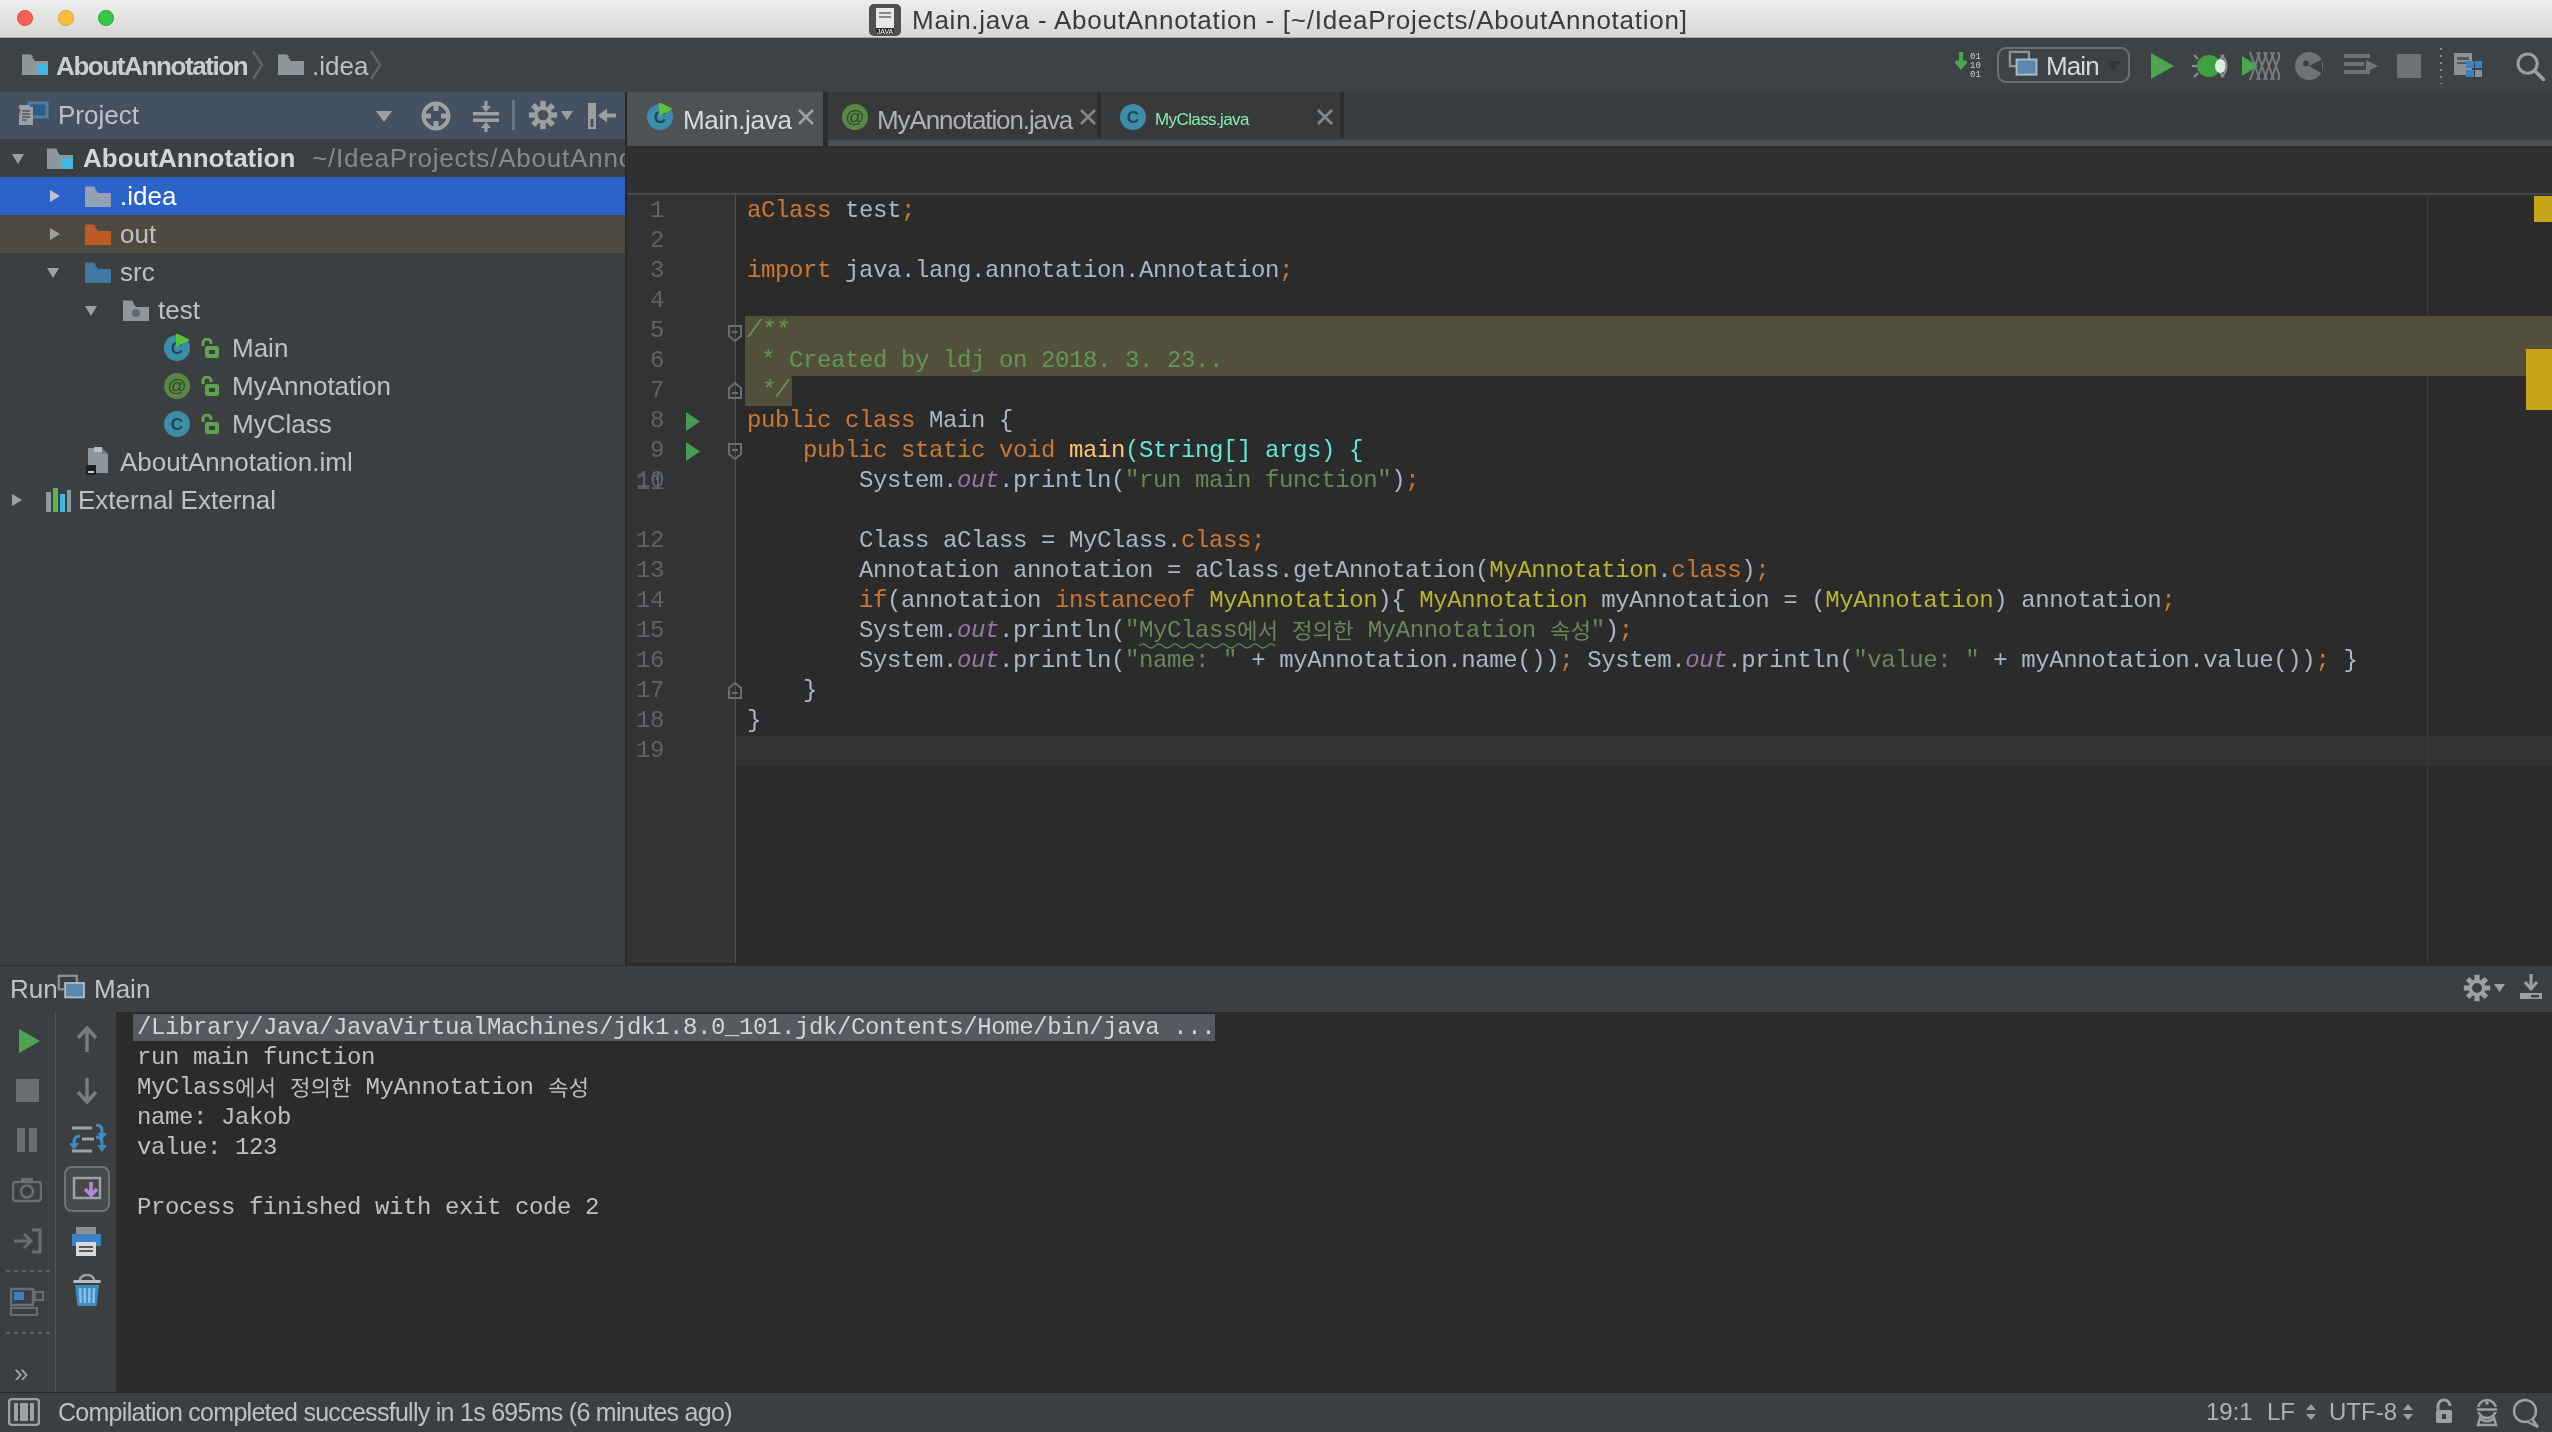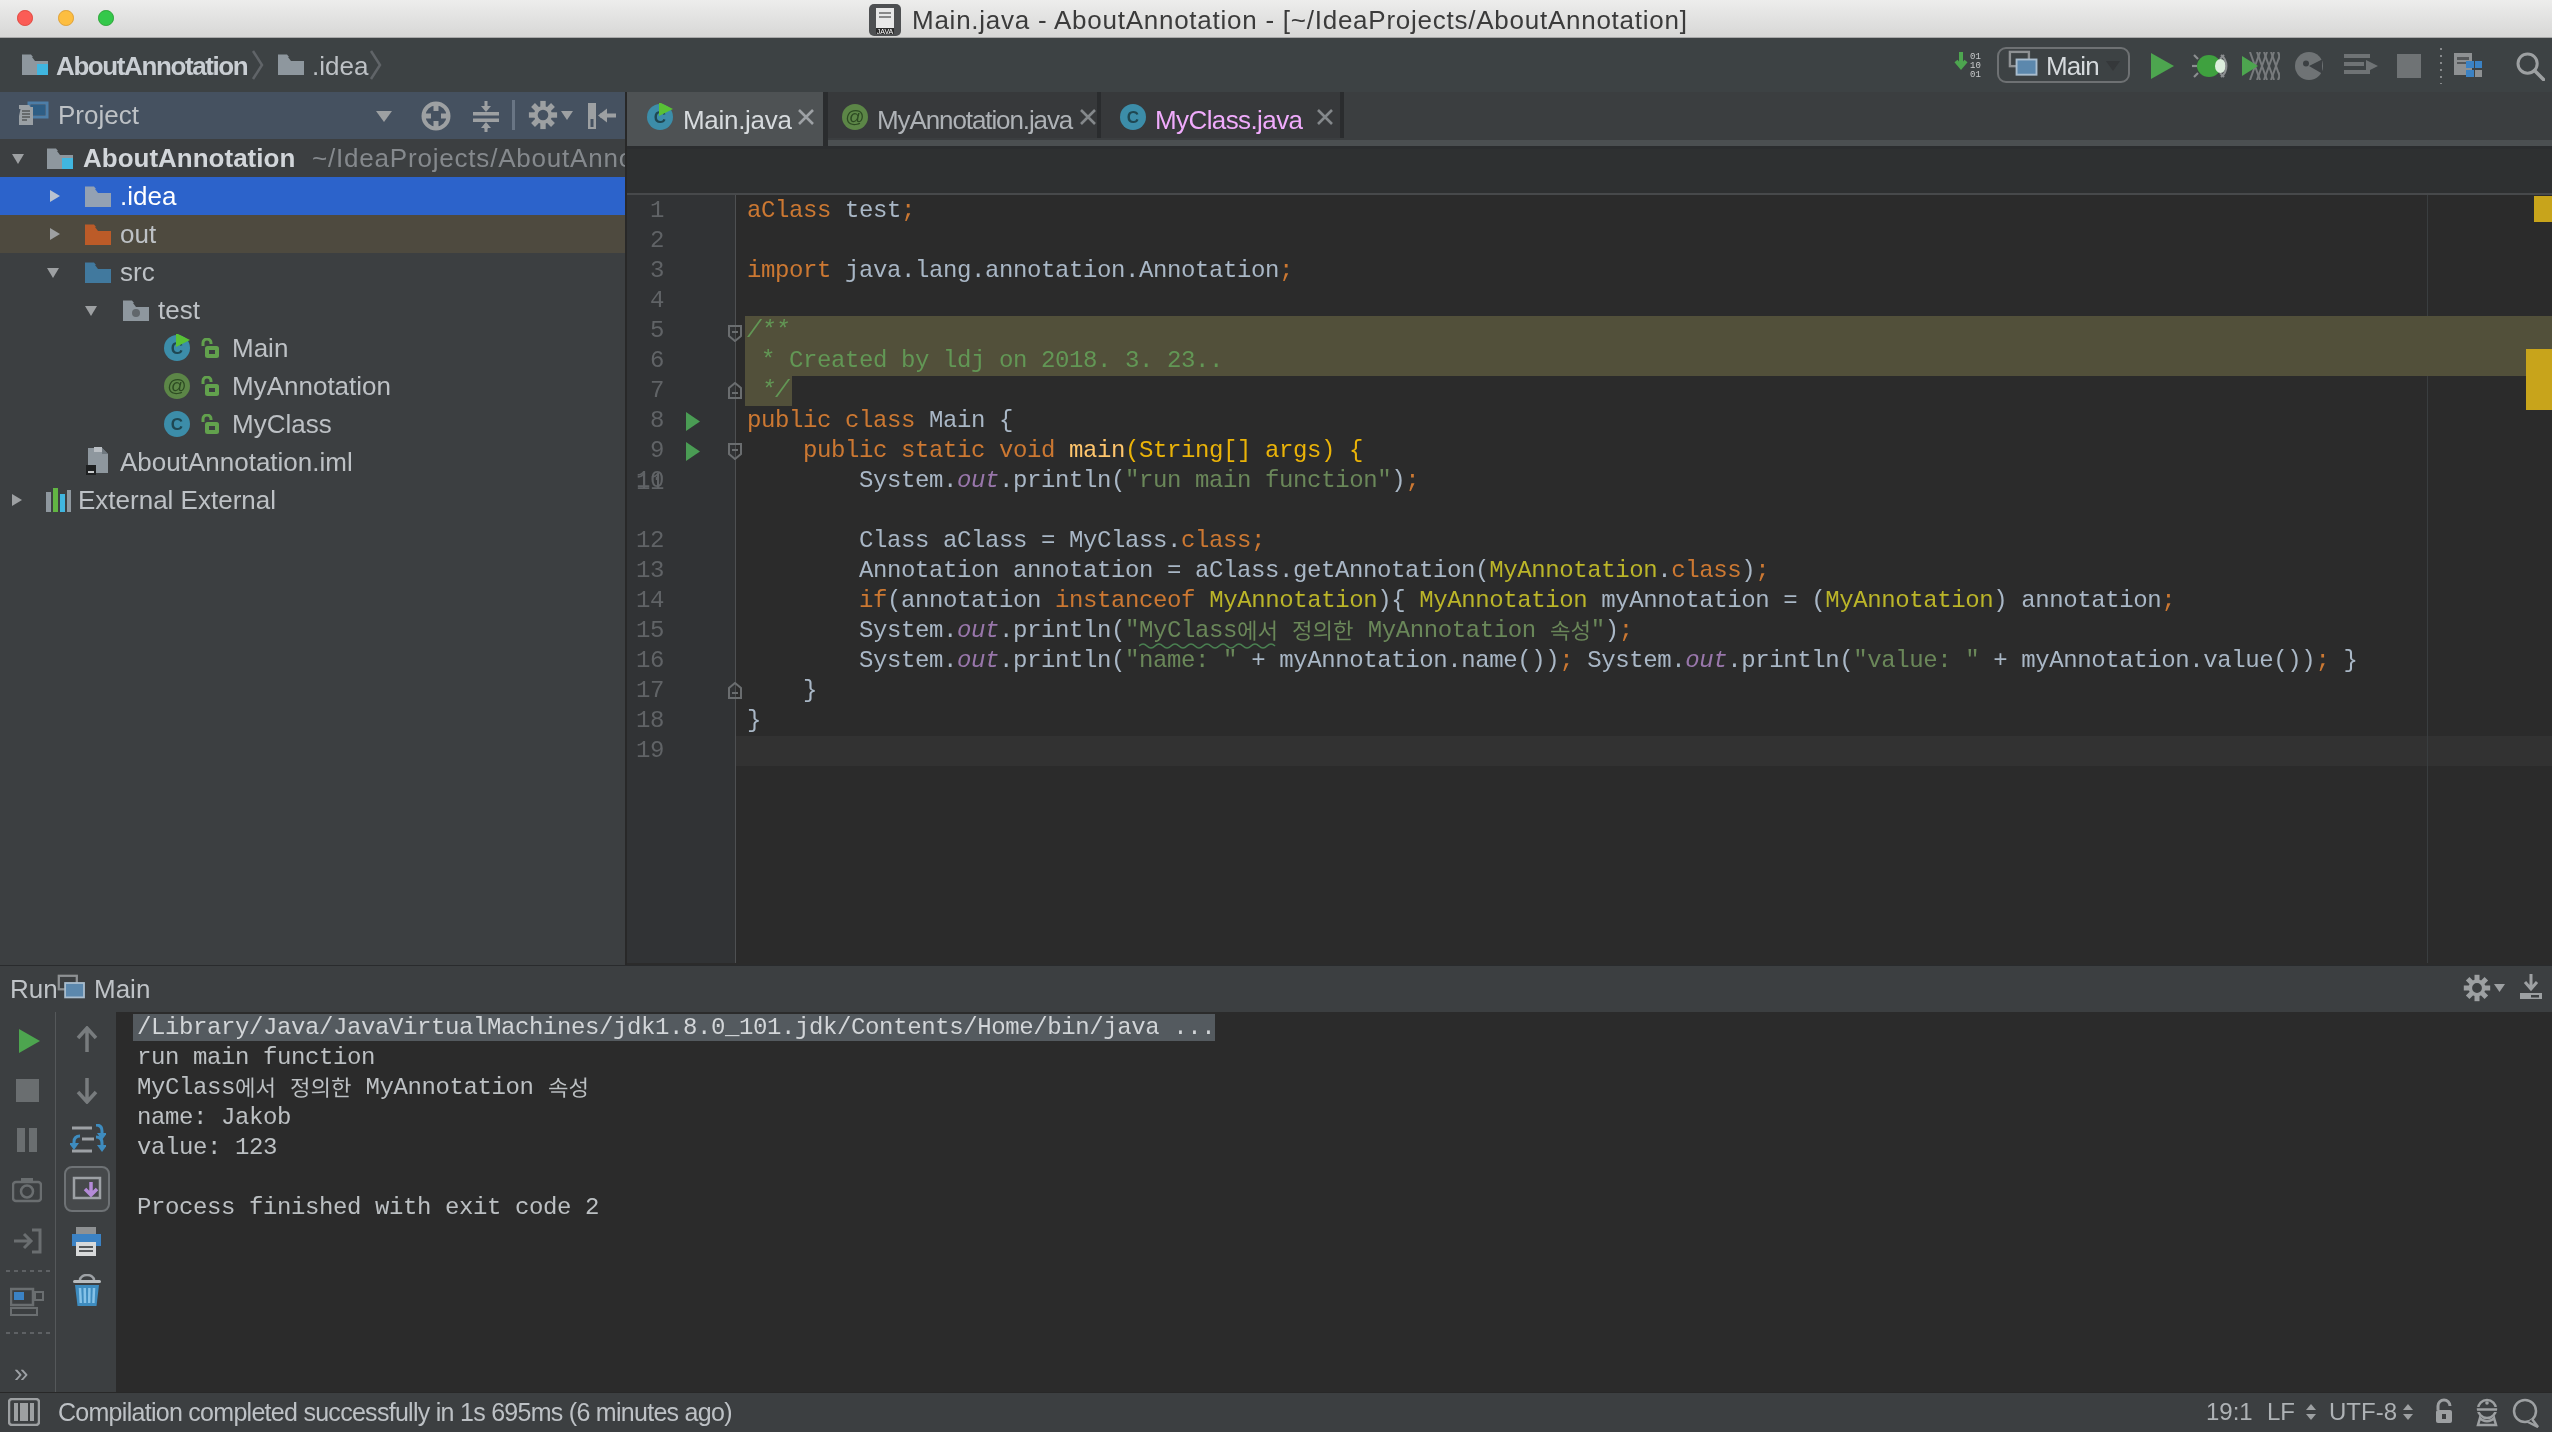--- a/index.html
+++ b/index.html
@@ -295,21 +295,21 @@
 <div class="abs" style="left:877px;top:105px;font-size:26px;color:#AEB2B6;line-height:30px;letter-spacing:-1.1px">MyAnnotation.java</div>
 <svg style="position:absolute;left:1079px;top:108px" width="18" height="18" viewBox="0 0 18 18">
     <path d="M2 2 L16 16 M16 2 L2 16" stroke="#84888B" stroke-width="2.6"></path>
   </svg>
 <div class="abs" style="left:1097px;top:92px;width:4px;height:46px;background:#2A2C2E"></div>
 <div class="abs" style="left:1101px;top:92px;width:239px;height:46px;background:#37393B"></div>
 <svg style="position:absolute;left:1119px;top:103px" width="28" height="28" viewBox="0 0 28 28">
     <circle cx="14" cy="14" r="13" fill="#3C8DA9"></circle>
     <text x="14" y="20" font-size="17" font-family="Liberation Sans" font-weight="bold" fill="#1F4752" text-anchor="middle">C</text>
   </svg>
-<div class="abs" style="left:1155px;top:105px;font-size:26px;color:#f0abfc;line-height:30px;letter-spacing:-0.6px">MyClass.java</div>
+<div class="abs" style="left:1155px;top:105px;font-size:17px;color:#86efac;line-height:30px;letter-spacing:-0.6px">MyClass.java</div>
 <svg style="position:absolute;left:1316px;top:108px" width="18" height="18" viewBox="0 0 18 18">
     <path d="M2 2 L16 16 M16 2 L2 16" stroke="#84888B" stroke-width="2.6"></path>
   </svg>
 <div class="abs" style="left:1340px;top:92px;width:4px;height:46px;background:#2A2C2E"></div>
 <div class="abs" style="left:627px;top:149px;width:1925px;height:44px;background:#2E3031"></div>
 <div class="abs" style="left:627px;top:193px;width:1925px;height:2px;background:#47494B"></div>
 <div class="abs" style="left:627px;top:195px;width:1925px;height:768px;background:#2B2B2B"></div>
 <div class="abs" style="left:627px;top:195px;width:108px;height:768px;background:#313335"></div>
 <div class="abs" style="left:735px;top:195px;width:1px;height:768px;background:#4E5052"></div>
 <div class="abs" style="left:736px;top:736px;width:1816px;height:30px;background:#323232"></div>
@@ -359,21 +359,21 @@
 <div class="mono num" style="left:627px;top:286px;width:37px">4</div>
 <div class="mono num" style="left:627px;top:316px;width:37px">5</div>
 <div class="mono cl" style="left:747px;top:316px"><span style="color:#629755;font-style:italic">/**</span></div>
 <div class="mono num" style="left:627px;top:346px;width:37px">6</div>
 <div class="mono cl" style="left:747px;top:346px"><span style="color:#629755;"> * Created by ldj on 2018. 3. 23..</span></div>
 <div class="mono num" style="left:627px;top:376px;width:37px">7</div>
 <div class="mono cl" style="left:747px;top:376px"><span style="color:#629755;font-style:italic"> */</span></div>
 <div class="mono num" style="left:627px;top:406px;width:37px">8</div>
 <div class="mono cl" style="left:747px;top:406px"><span style="color:#CC7832">public class </span><span style="color:#A9B7C6">Main {</span></div>
 <div class="mono num" style="left:627px;top:436px;width:37px">9</div>
-<div class="mono cl" style="left:747px;top:436px"><span style="color:#A9B7C6">    </span><span style="color:#CC7832">public static void </span><span style="color:#FFC66D">main</span><span style="color:#eab308">(String[] args) {</span></div>
+<div class="mono cl" style="left:747px;top:436px"><span style="color:#A9B7C6">    </span><span style="color:#CC7832">public static void </span><span style="color:#FFC66D">main</span><span style="color:#5eead4">(String[] args) {</span></div>
 <div class="mono num" style="left:627px;top:466px;width:37px">10</div>
 <div class="mono cl" style="left:747px;top:466px"><span style="color:#A9B7C6">        System.</span><span style="color:#9876AA;font-style:italic">out</span><span style="color:#A9B7C6">.println(</span><span style="color:#6A8759">"run main function"</span><span style="color:#A9B7C6">)</span><span style="color:#CC7832">;</span></div>
 <div class="mono num" style="left:627px;top:468px;width:37px">11</div>
 <div class="mono num" style="left:627px;top:526px;width:37px">12</div>
 <div class="mono cl" style="left:747px;top:526px"><span style="color:#A9B7C6">        Class aClass = MyClass.</span><span style="color:#CC7832">class</span><span style="color:#CC7832">;</span></div>
 <div class="mono num" style="left:627px;top:556px;width:37px">13</div>
 <div class="mono cl" style="left:747px;top:556px"><span style="color:#A9B7C6">        Annotation annotation = aClass.getAnnotation(</span><span style="color:#BBB529">MyAnnotation</span><span style="color:#A9B7C6">.</span><span style="color:#CC7832">class</span><span style="color:#A9B7C6">)</span><span style="color:#CC7832">;</span></div>
 <div class="mono num" style="left:627px;top:586px;width:37px">14</div>
 <div class="mono cl" style="left:747px;top:586px"><span style="color:#A9B7C6">        </span><span style="color:#CC7832">if</span><span style="color:#A9B7C6">(annotation </span><span style="color:#CC7832">instanceof</span><span style="color:#A9B7C6"> </span><span style="color:#BBB529">MyAnnotation</span><span style="color:#A9B7C6">){ </span><span style="color:#BBB529">MyAnnotation</span><span style="color:#A9B7C6"> myAnnotation = (</span><span style="color:#BBB529">MyAnnotation</span><span style="color:#A9B7C6">) annotation</span><span style="color:#CC7832">;</span></div>
 <div class="mono num" style="left:627px;top:616px;width:37px">15</div>

